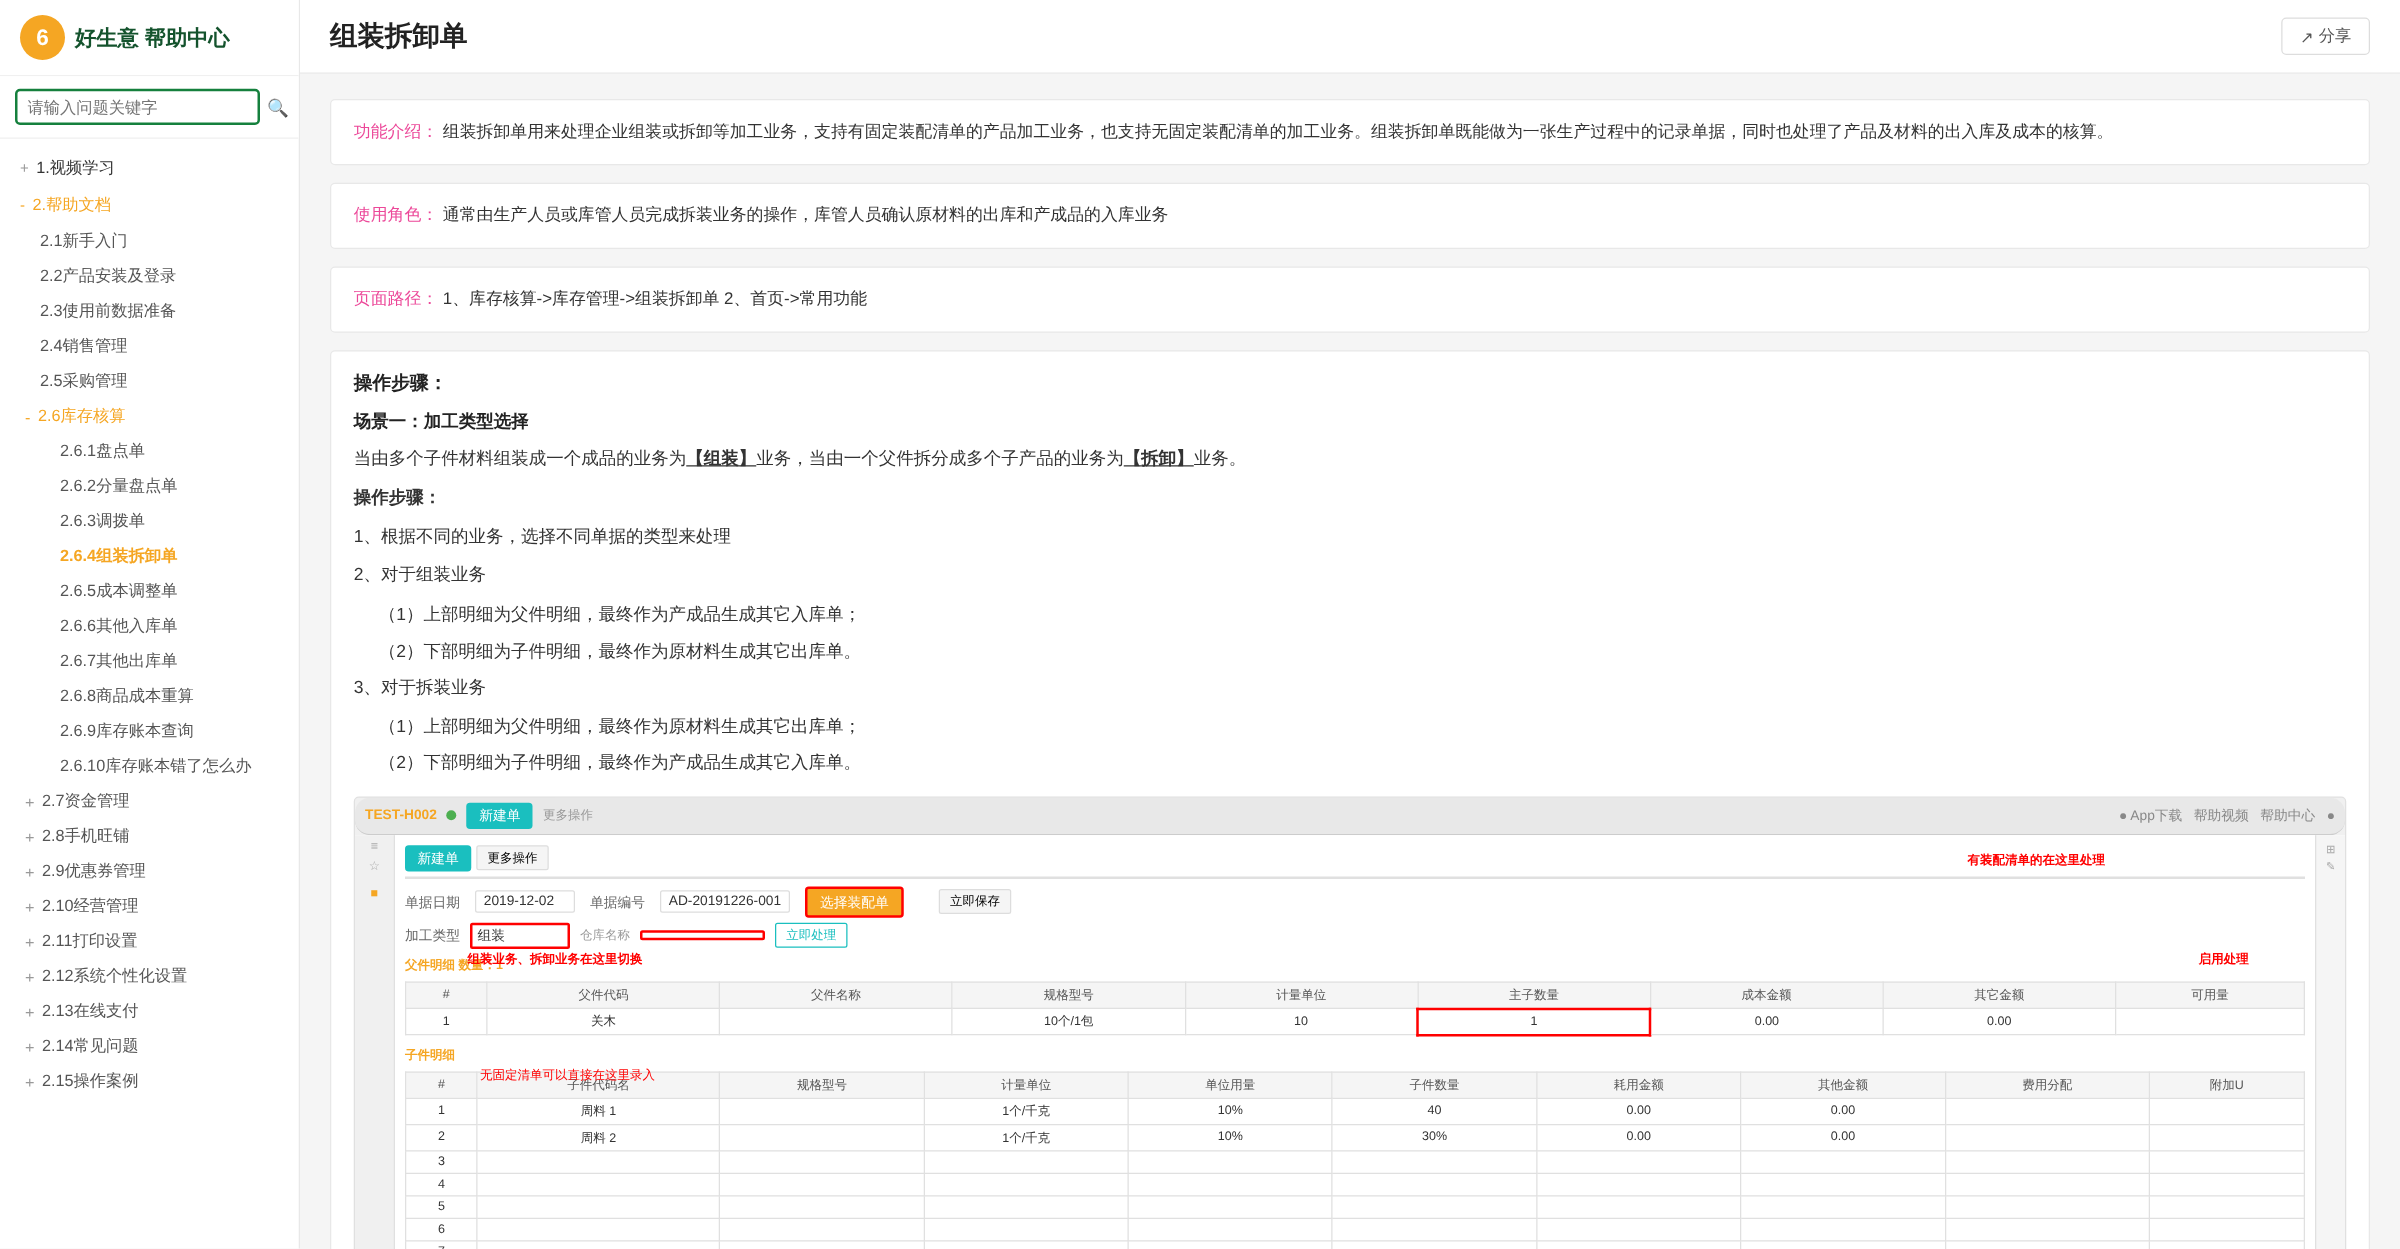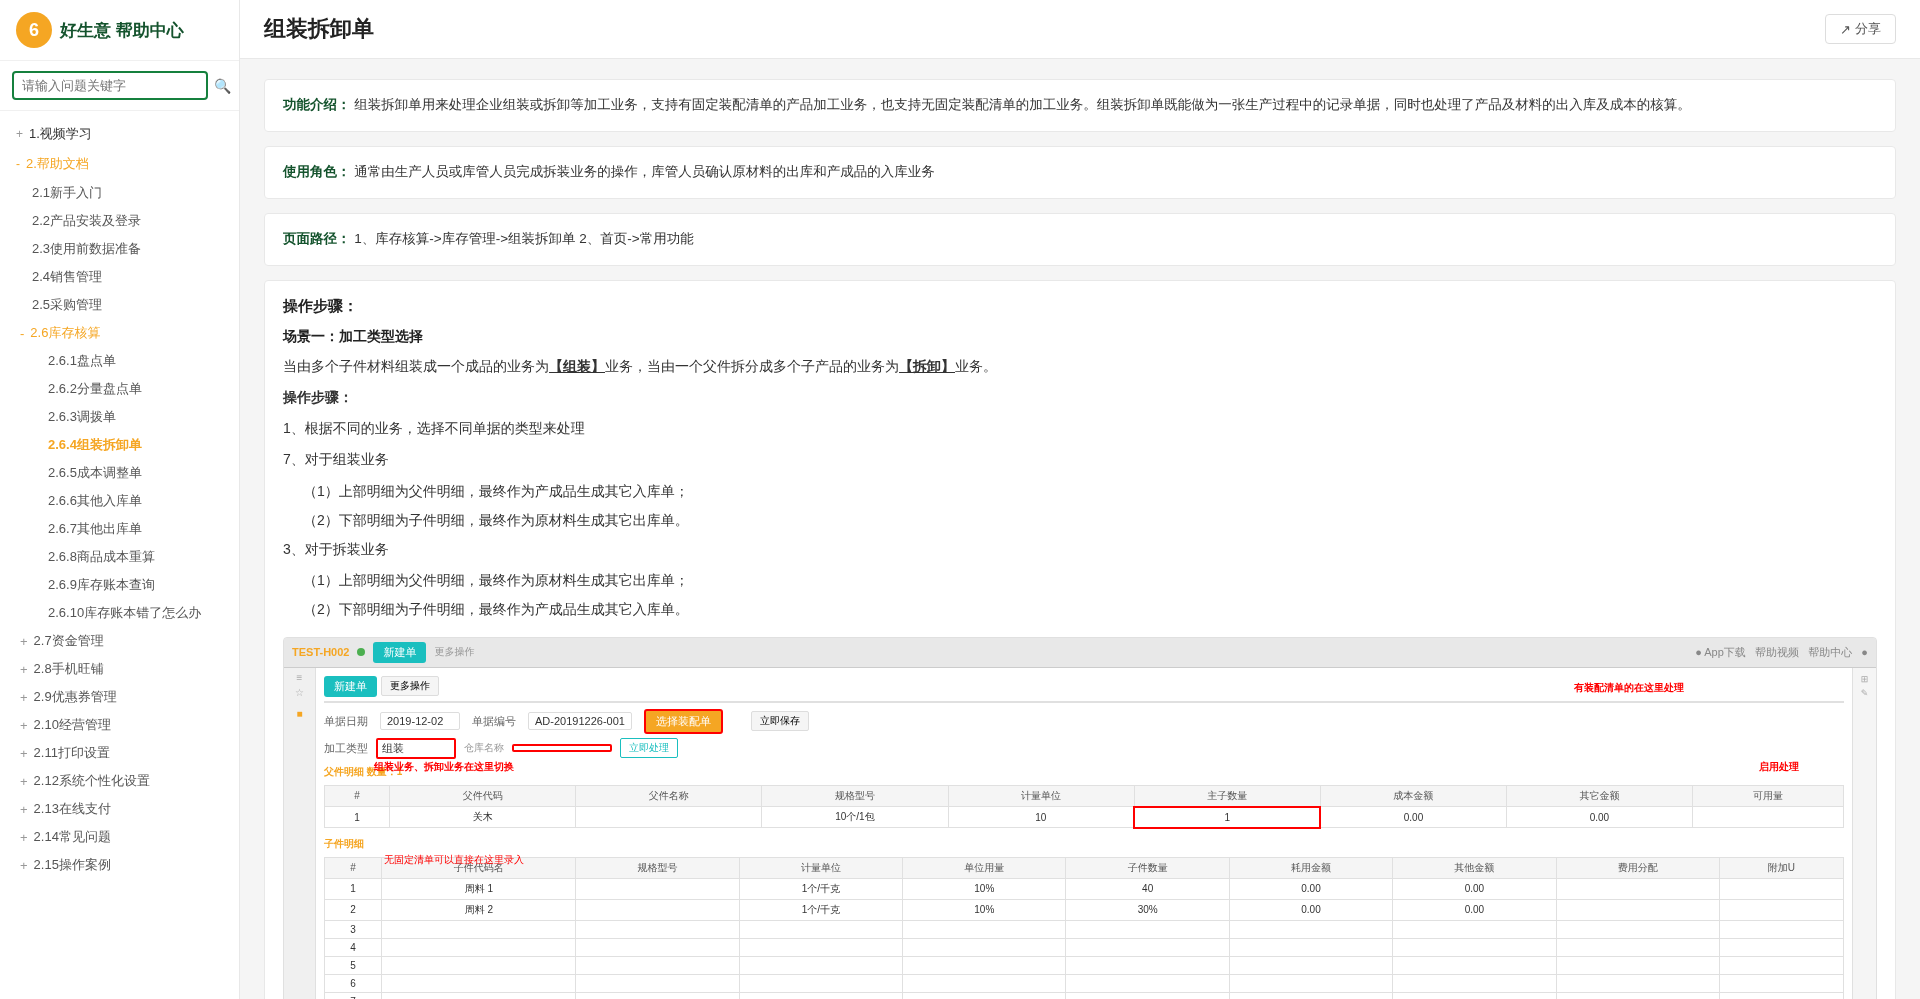--- a/index.html
+++ b/index.html
@@ -124,22 +124,22 @@
       background: #fff;
       border: 1px solid #e8e8e8;
       border-radius: 4px;
       padding: 14px 18px;
       margin-bottom: 14px;
       font-size: 13.5px;
       line-height: 1.7;
       color: #333;
     }
     .section-label {
-      font-weight: bold;
-      color: #14532d;
+      font-weight: normal;
+      color: #ec4899;
     }
     .steps-title {
       font-size: 15px;
       font-weight: bold;
       margin-bottom: 12px;
       color: #222;
     }
     .scene-title {
       font-weight: bold;
       margin-bottom: 8px;
@@ -320,29 +320,29 @@
     </div>
 
     <div style="background:#fff; border:1px solid #e8e8e8; border-radius:4px; padding:16px 18px; margin-bottom:14px;">
       <div class="steps-title">操作步骤：</div>
       <div class="scene-title">场景一：加工类型选择</div>
       <div class="step-text">
         当由多个子件材料组装成一个成品的业务为<span class="bold underline">【组装】</span>业务，当由一个父件拆分成多个子产品的业务为<span class="bold underline">【拆卸】</span>业务。
       </div>
       <div class="step-text"><strong>操作步骤：</strong></div>
       <div class="step-text">1、根据不同的业务，选择不同单据的类型来处理</div>
-      <div class="step-text">7、对于组装业务</div>
+      <div class="step-text">2、对于组装业务</div>
       <div class="sub-step">（1）上部明细为父件明细，最终作为产成品生成其它入库单；</div>
       <div class="sub-step">（2）下部明细为子件明细，最终作为原材料生成其它出库单。</div>
       <div class="step-text">3、对于拆装业务</div>
       <div class="sub-step">（1）上部明细为父件明细，最终作为原材料生成其它出库单；</div>
       <div class="sub-step">（2）下部明细为子件明细，最终作为产成品生成其它入库单。</div>
 
       <div class="screenshot-container">
-        <div style="background:#e8e8e8; padding:4px 8px; font-size:11px; color:#666; display:flex; align-items:center; gap:8px; border-bottom:1px solid #ccc;">
+        <div style="background:#e8e8e8; padding:4px 8px; font-size:11px; color:#666; display:flex; align-items:center; gap:8px; border-bottom:1px solid #ccc;border-radius:12px;">
           <span style="color:#f5a623; font-weight:bold;">TEST-H002</span>
           <span style="width:8px;height:8px;background:#4caf50;border-radius:50%;display:inline-block;"></span>
           <button class="teal-btn">新建单</button>
           <span style="color:#999; font-size:10px;">更多操作</span>
           <span style="flex:1"></span>
           <span style="color:#888;">● App下载 &nbsp; 帮助视频 &nbsp; 帮助中心 &nbsp; ●</span>
         </div>
 
         <div style="display:flex; background:#fff;">
 

